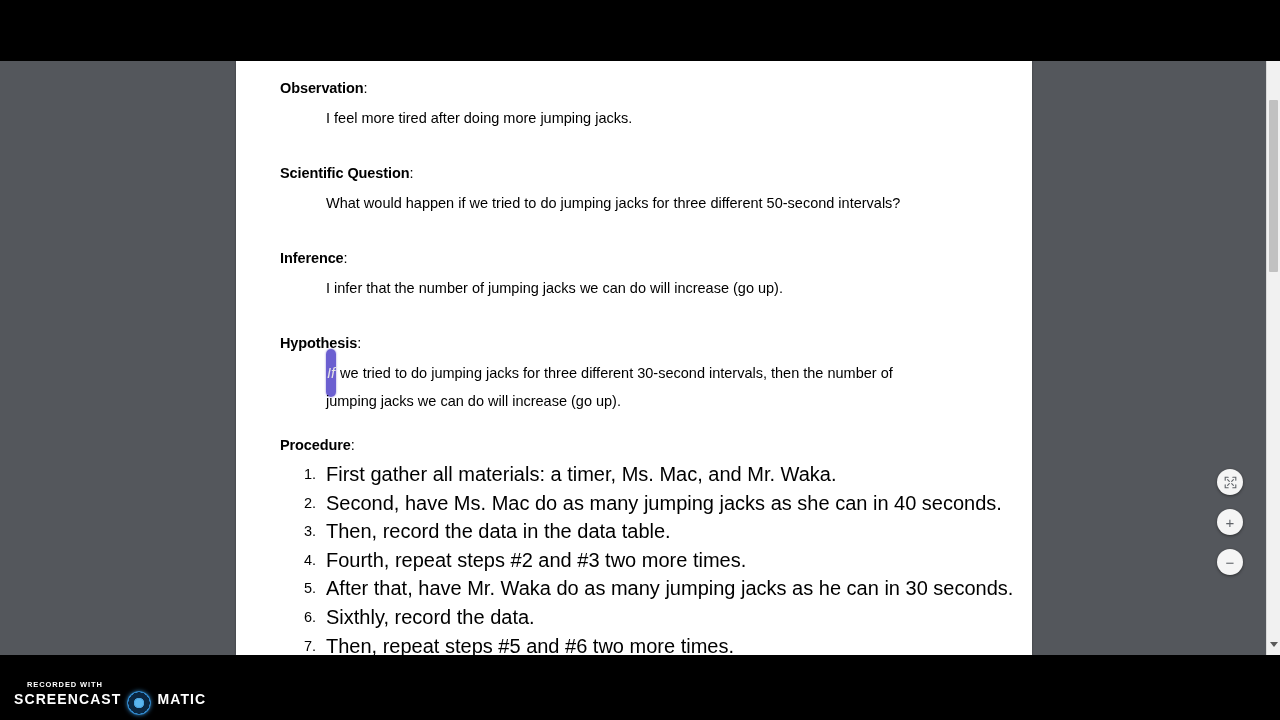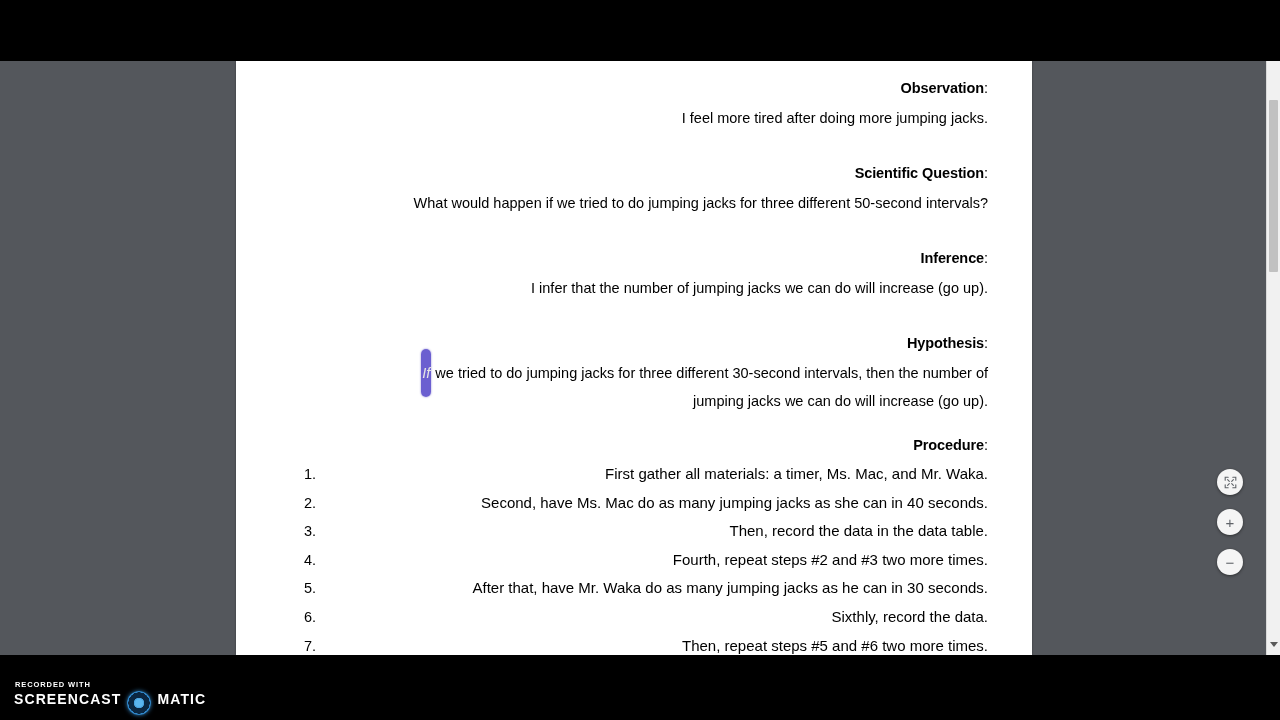--- a/index.html
+++ b/index.html
@@ -52,21 +52,20 @@
     background: #ffffff;
     box-shadow: 0 0 2px rgba(0,0,0,0.35);
   }
 
   .page-inner {
     position: relative;
     padding: 20px 44px 0 44px;
     color: #000000;
     font-size: 14.5px;
     line-height: 1;
-    text-align: right;
   }
 
   .section { margin: 0; }
 
   .heading {
     font-size: 14.5px;
     font-weight: bold;
     color: #000;
     margin: 0;
     padding: 0;
@@ -100,21 +99,21 @@
   ol.procedure {
     margin: 0;
     padding: 0;
     list-style: none;
     counter-reset: proc;
   }
   ol.procedure li {
     counter-increment: proc;
     position: relative;
     padding-left: 46px;
-    font-size: 15px;
+    font-size: 20px;
     height: 28.6px;
     line-height: 28.6px;
     white-space: nowrap;
   }
   ol.procedure li::before {
     content: counter(proc) ".";
     position: absolute;
     left: 14px;
     width: 22px;
     text-align: right;
@@ -189,21 +188,21 @@
     left: 14px;
     top: 680px;
     z-index: 50;
     color: #ffffff;
   }
   #wm-recorded {
     font-size: 7.5px;
     font-weight: bold;
     letter-spacing: 0.9px;
     color: #ffffff;
-    margin: 0 0 2px 1px;
+    margin: 0 0 2px 13px;
   }
   #wm-brand {
     display: flex;
     align-items: flex-start;
     font-size: 14px;
     font-weight: bold;
     letter-spacing: 1.1px;
     color: #ffffff;
   }
   #wm-logo {

